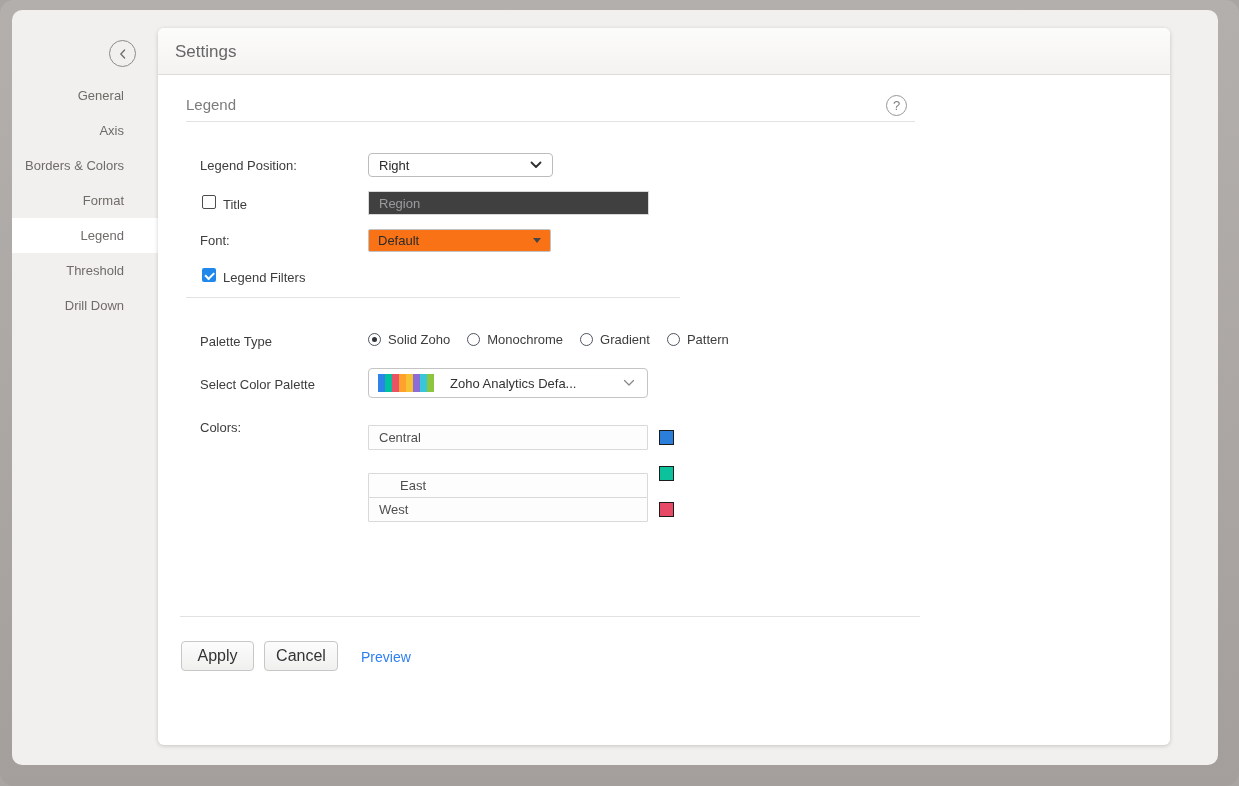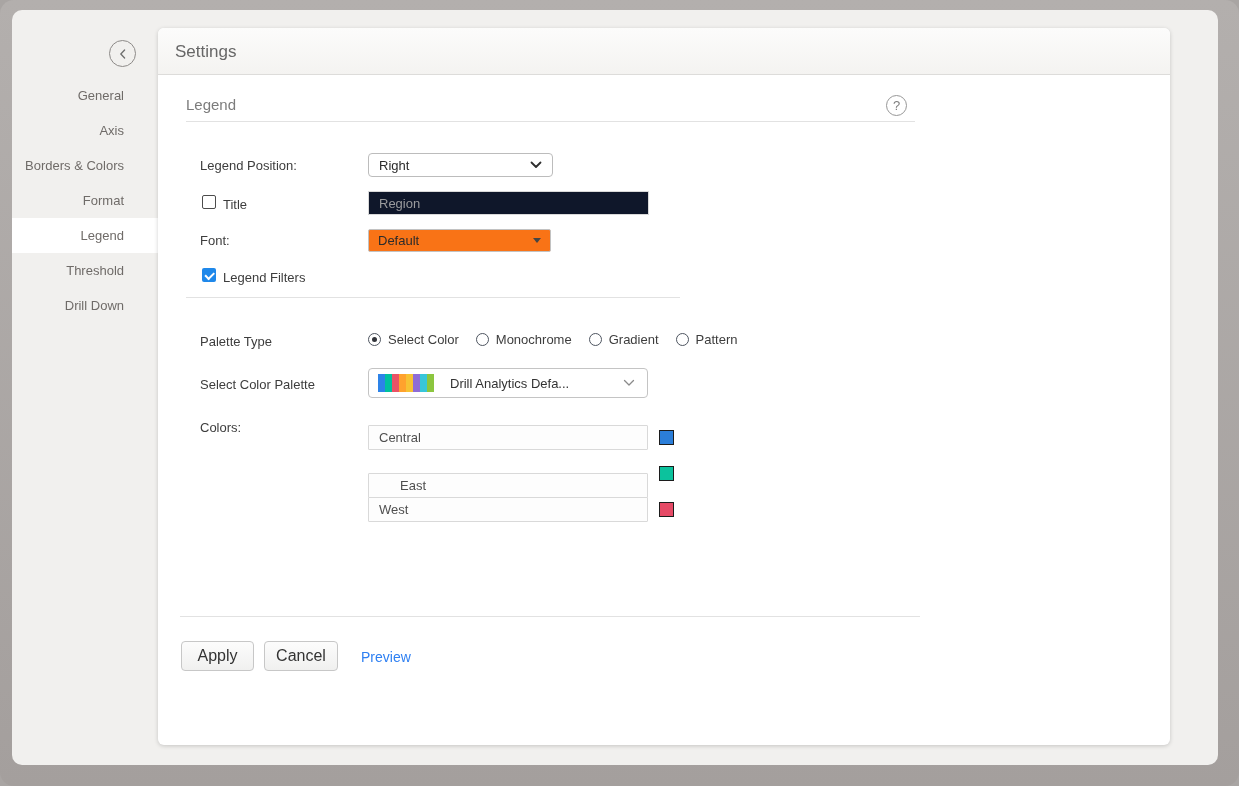--- a/index.html
+++ b/index.html
@@ -86,21 +86,21 @@
   }
   .sel-position { left: 210px; top: 125px; width: 185px; height: 24px; padding: 0 10px; }
   .sel-position .chev { margin-left: auto; display: flex; }
   .sel-font { left: 210px; top: 201px; width: 183px; height: 23px; padding: 0 9px; background: #f97316; border-radius: 2px; border-color: #c2c2c2; }
   .tri-down {
     margin-left: auto; width: 0; height: 0;
     border-left: 4px solid transparent; border-right: 4px solid transparent;
     border-top: 5px solid #454545;
   }
   .txt-input {
-    position: absolute; border: 1px solid #d9d9d9; background: #0f172a;
+    position: absolute; border: 1px solid #d9d9d9; background: #404040;
     font-family: "Liberation Sans", sans-serif; font-size: 13px;
     padding: 0 10px; outline: none; border-radius: 1px;
   }
   .inp-title { left: 210px; top: 163px; width: 281px; height: 24px; color: #9a9b9d; }
 
   
   .cbx { position: absolute; width: 14px; height: 14px; border-radius: 2px; cursor: pointer; }
   .cbx.unchecked { border: 1.5px solid #4c4c4c; background: #fff; }
   .cbx.checked { border: none; }
   .cbx.checked::after {
@@ -208,21 +208,21 @@
 
       <div class="cbx checked cbx-lf" style="background-color: rgb(31, 136, 234);"></div>
       <div class="flabel lbl-lf">Legend Filters</div>
 
       <div class="divider div2"></div>
 
       <div class="flabel lbl-pt">Palette Type</div>
       <div class="radio-row">
         <span class="radio-opt">
           <span class="radio checked"></span>
-          <span class="rlabel">Select Color</span>
+          <span class="rlabel">Solid Zoho</span>
         </span>
         <span class="radio-opt">
           <span class="radio"></span>
           <span class="rlabel">Monochrome</span>
         </span>
         <span class="radio-opt">
           <span class="radio"></span>
           <span class="rlabel">Gradient</span>
         </span>
         <span class="radio-opt">
@@ -236,21 +236,21 @@
         <span class="strip">
           <span style="background-color: rgb(45, 131, 232);"></span>
           <span style="background-color: rgb(0, 193, 158);"></span>
           <span style="background-color: rgb(234, 83, 102);"></span>
           <span style="background-color: rgb(255, 162, 45);"></span>
           <span style="background-color: rgb(246, 194, 51);"></span>
           <span style="background-color: rgb(142, 108, 214);"></span>
           <span style="background-color: rgb(56, 198, 218);"></span>
           <span style="background-color: rgb(140, 198, 63);"></span>
         </span>
-        <span class="pname">Drill Analytics Defa...</span>
+        <span class="pname">Zoho Analytics Defa...</span>
         <span class="chev">
           <svg width="12" height="8" viewBox="0 0 12 8">
               <path d="M1.5 1.5 L6 6 L10.5 1.5" stroke="#8a8a8a" stroke-width="1.3" fill="none" stroke-linecap="round" stroke-linejoin="round"></path>
             </svg>
         </span>
       </div>
 
       <div class="flabel lbl-co">Colors:</div>
       <input class="txt-input inp-color inp-c0" value="Central" style="">
       <div class="swatch sw0" style="background-color: rgb(43, 126, 217);"></div>

